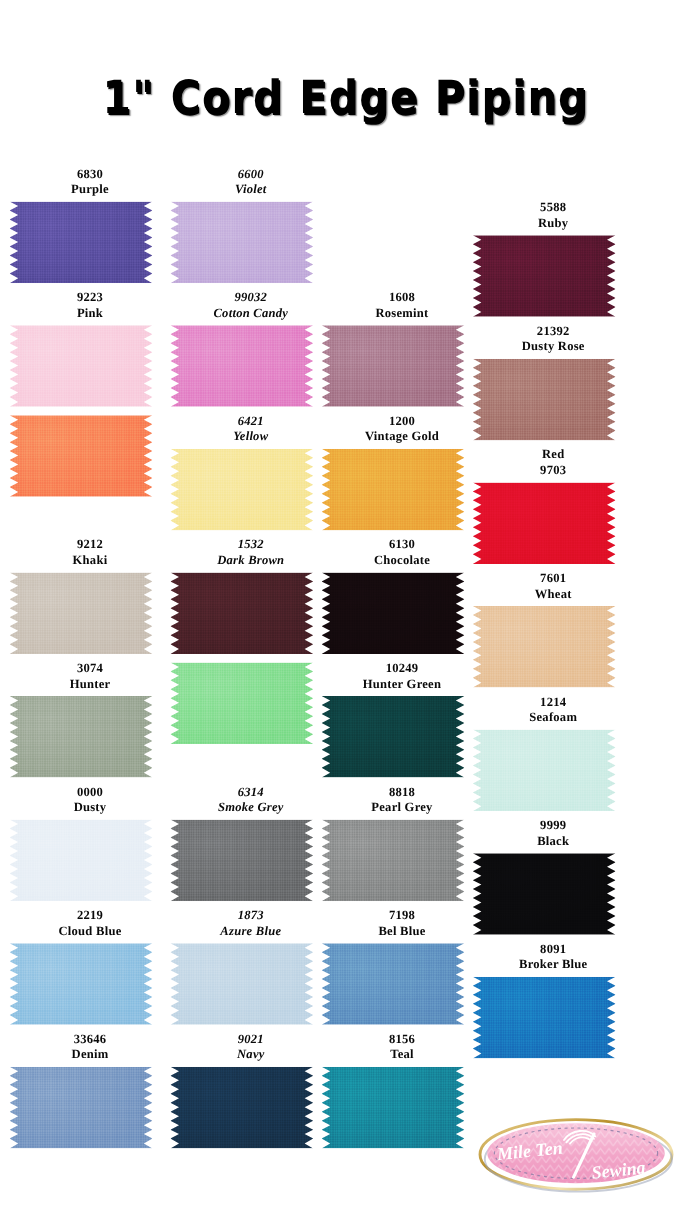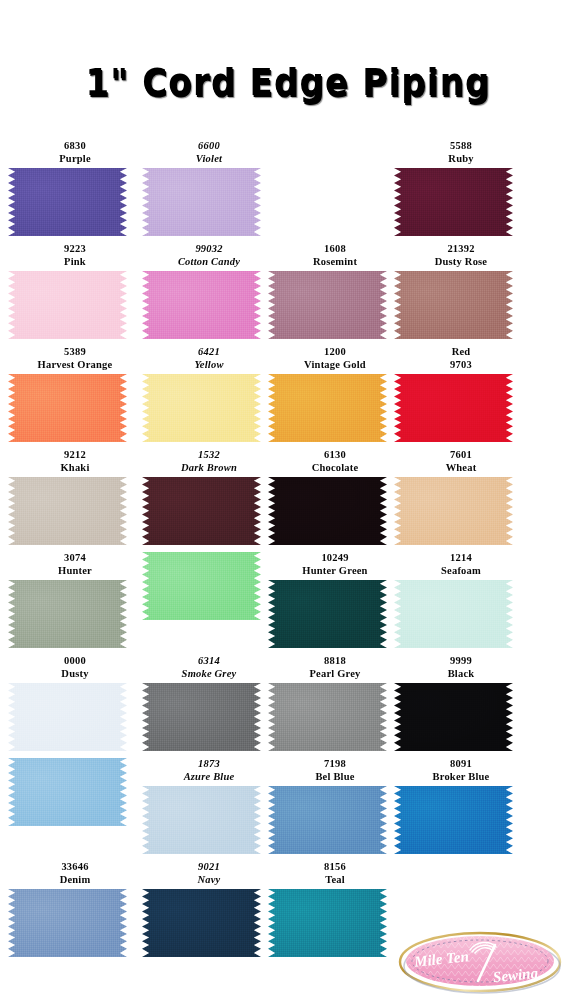--- a/index.html
+++ b/index.html
@@ -44,21 +44,21 @@
     width:576px;
   }
   .cell{
     position:absolute;
     top:0;
     width:134px;
   }
   .cell.c0{left:8px;}
   .cell.c1{left:142px;font-style:italic;}
   .cell.c2{left:268px;}
-  .cell.c3{left:394px;}
+  .cell.c3{left:394px;margin-top:28px;}
 
   .labels{
     text-align:center;
     line-height:12.5px;
     padding-bottom:3px;
     height:28px;
     box-sizing:border-box;
   }
   .lab{
     font-family:"Liberation Serif", serif;
@@ -200,24 +200,20 @@
             <span class="lab">21392</span>
             <span class="lab">Dusty Rose</span>
           </div>
           <div class="swatch-wrap">
             <div class="swatch" style="background-color: rgb(168, 118, 111);"></div>
           </div>
         </div>
       </div>
       <div class="row">
         <div class="cell c0">
-          <div class="labels">
-            <span class="lab">5389</span>
-            <span class="lab">Harvest Orange</span>
-          </div>
           <div class="swatch-wrap">
             <div class="swatch" style="background-color: rgb(249, 132, 88);"></div>
           </div>
         </div>
         <div class="cell c1">
           <div class="labels">
             <span class="lab">6421</span>
             <span class="lab">Yellow</span>
           </div>
           <div class="swatch-wrap">
@@ -348,20 +344,24 @@
             <span class="lab">9999</span>
             <span class="lab">Black</span>
           </div>
           <div class="swatch-wrap">
             <div class="swatch" style="background-color: rgb(11, 11, 13);"></div>
           </div>
         </div>
       </div>
       <div class="row">
         <div class="cell c0">
+          <div class="labels">
+            <span class="lab">2219</span>
+            <span class="lab">Cloud Blue</span>
+          </div>
           <div class="swatch-wrap">
             <div class="swatch" style="background-color: rgb(146, 195, 227);"></div>
           </div>
         </div>
         <div class="cell c1">
           <div class="labels">
             <span class="lab">1873</span>
             <span class="lab">Azure Blue</span>
           </div>
           <div class="swatch-wrap">

